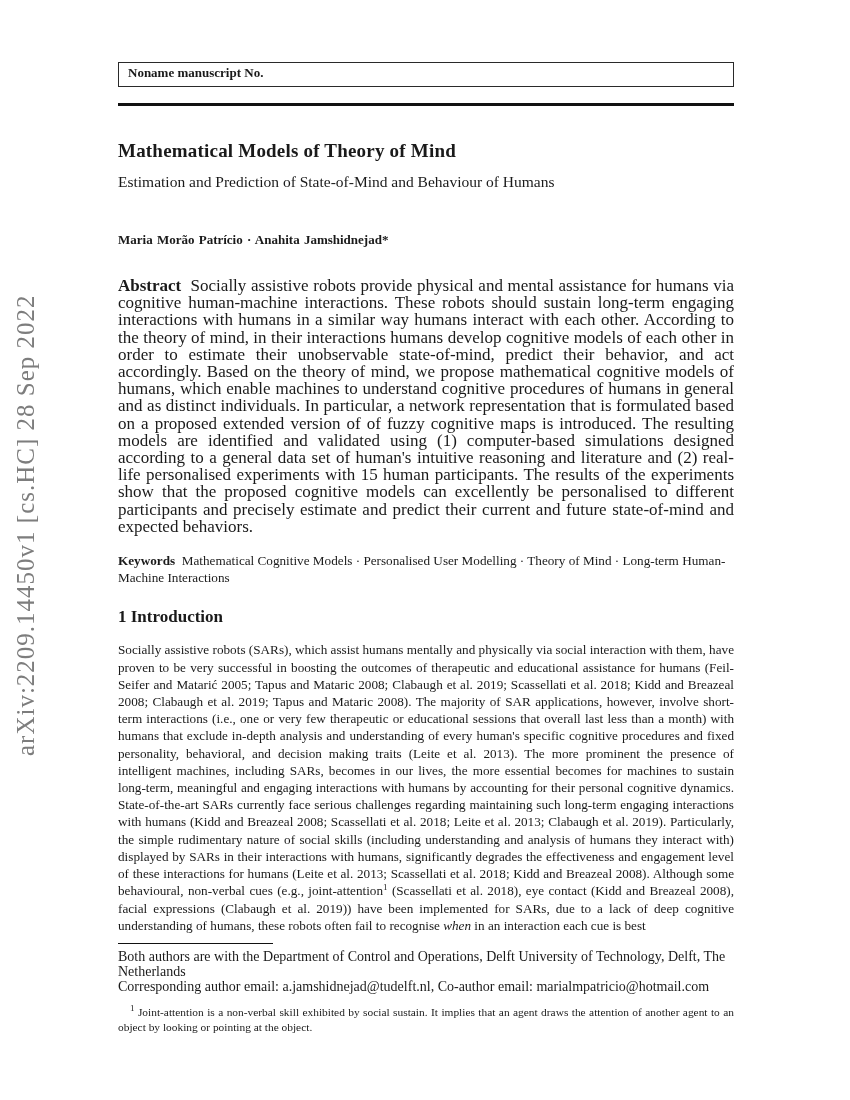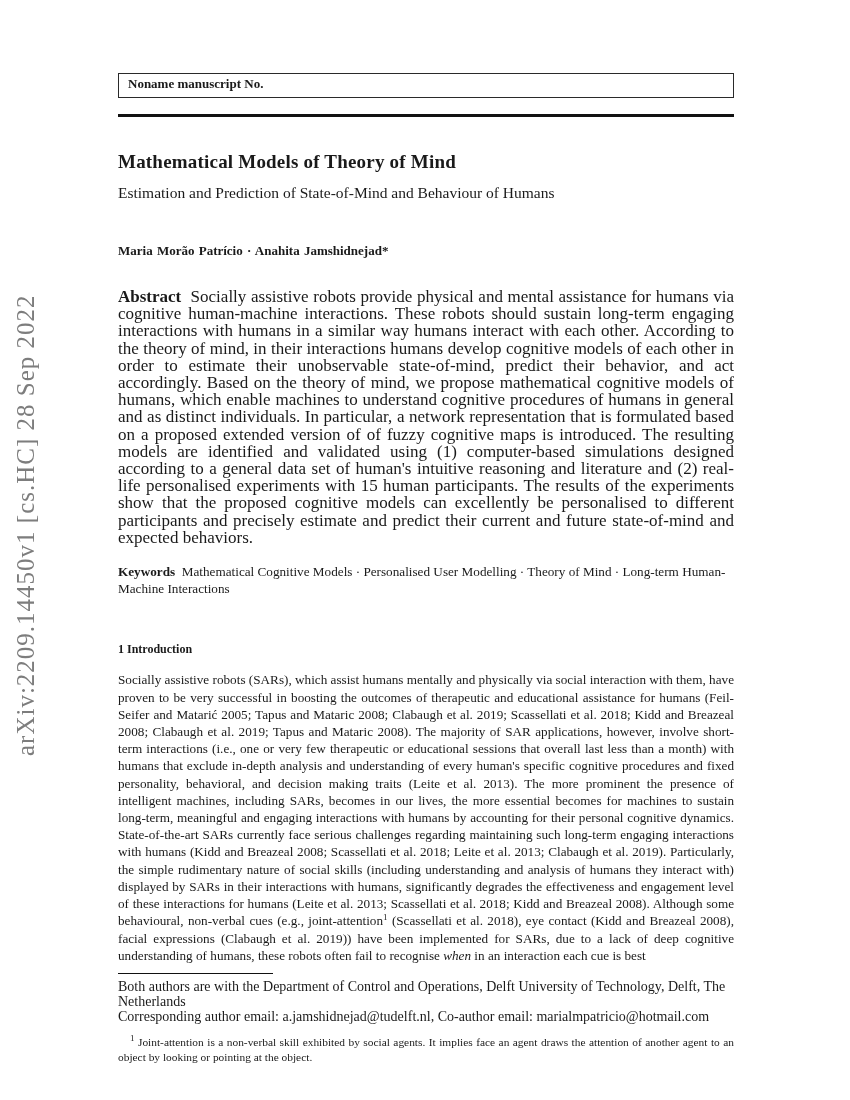--- a/index.html
+++ b/index.html
@@ -22,21 +22,21 @@
     transform: rotate(180deg);
     text-align: center;
     font-size: 25px;
     letter-spacing: 1px;
     color: #7d7d7d;
     white-space: nowrap;
   }
 
   .content {
     position: absolute;
-    left: 118px; top: 11px;
+    left: 118px; top: 0;
     width: 616px;
   }
 
   .manuscript-box {
     margin-top: 62px;
     border: 1.5px solid #2a2a2a;
     padding: 2px 9px 4px 9px;
     font-size: 13px;
     line-height: 16.5px;
   }
@@ -75,22 +75,22 @@
   .abstract-para .label, .keywords-para .label { font-weight: bold; }
 
   .keywords-para {
     margin-top: 17px;
     font-size: 13.2px;
     line-height: 17.2px;
     text-align: left;
   }
 
   .section-heading {
-    margin-top: 45px;
-    font-size: 12px;
+    margin-top: 21px;
+    font-size: 17px;
     font-weight: bold;
   }
 
   .body-para {
     margin-top: 14px;
     font-size: 13.2px;
     line-height: 17.2px;
     text-align: justify;
   }
   .body-para sup, .footnote sup {
@@ -148,16 +148,16 @@
 
     <p class="body-para"><span>Socially assistive robots (SARs), which assist humans mentally and physically via social interaction with them, have proven to be very successful in boosting the outcomes of therapeutic and educational assistance for humans (Feil-Seifer and Matarić 2005; Tapus and Mataric 2008; Clabaugh et al. 2019; Scassellati et al. 2018; Kidd and Breazeal 2008; Clabaugh et al. 2019; Tapus and Mataric 2008). The majority of SAR applications, however, involve short-term interactions (i.e., one or very few therapeutic or educational sessions that overall last less than a month) with humans that exclude in-depth analysis and understanding of every human's specific cognitive procedures and fixed personality, behavioral, and decision making traits (Leite et al. 2013). The more prominent the presence of intelligent machines, including SARs, becomes in our lives, the more essential becomes for machines to sustain long-term, meaningful and engaging interactions with humans by accounting for their personal cognitive dynamics. State-of-the-art SARs currently face serious challenges regarding maintaining such long-term engaging interactions with humans (Kidd and Breazeal 2008; Scassellati et al. 2018; Leite et al. 2013; Clabaugh et al. 2019). Particularly, the simple rudimentary nature of social skills (including understanding and analysis of humans they interact with) displayed by SARs in their interactions with humans, significantly degrades the effectiveness and engagement level of these interactions for humans (Leite et al. 2013; Scassellati et al. 2018; Kidd and Breazeal 2008). Although some behavioural, non-verbal cues (e.g., joint-attention</span><sup>1</sup><span> (Scassellati et al. 2018), eye contact (Kidd and Breazeal 2008), facial expressions (Clabaugh et al. 2019)) have been implemented for SARs, due to a lack of deep cognitive understanding of humans, these robots often fail to recognise </span><span class="em-word">when</span><span> in an interaction each cue is best</span></p>
 
     <div class="footnote-separator"></div>
 
     <div class="affiliation">
       <div>Both authors are with the Department of Control and Operations, Delft University of Technology, Delft, The Netherlands</div>
       <div>Corresponding author email: a.jamshidnejad@tudelft.nl, Co-author email: marialmpatricio@hotmail.com</div>
     </div>
 
-    <p class="footnote"><sup>1</sup><span> Joint-attention is a non-verbal skill exhibited by social agents. It implies face an agent draws the attention of another agent to an object by looking or pointing at the object.</span></p>
+    <p class="footnote"><sup>1</sup><span> Joint-attention is a non-verbal skill exhibited by social sustain. It implies that an agent draws the attention of another agent to an object by looking or pointing at the object.</span></p>
 
   </div>
 </div>
 
 </body></html>

